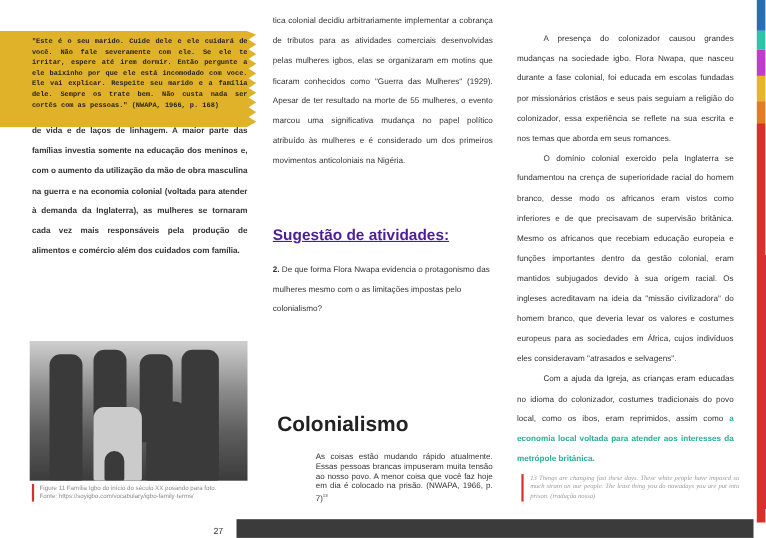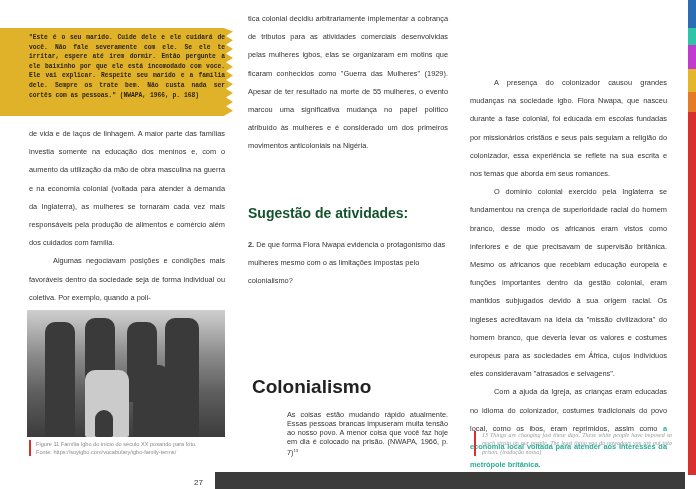--- a/index.html
+++ b/index.html
@@ -13,38 +13,38 @@
     clip-path: polygon(0 0, 96% 0, 100% 4%, 97% 9%, 100% 14%, 97% 19%, 100% 24%, 97% 29%, 100% 34%, 97% 39%, 100% 44%, 97% 49%, 100% 54%, 97% 59%, 100% 64%, 97% 69%, 100% 74%, 97% 79%, 100% 84%, 97% 89%, 100% 94%, 96% 100%, 0 100%);
   }
   .quote-text {
     position: absolute; left: 29px; top: 33px; width: 196px;
     font-family: "Liberation Mono", monospace; font-weight: bold;
     font-size: 6.3px; line-height: 9.6px; color: #2a2416; text-align: justify;
   }
   .col { position: absolute; font-size: 7.4px; line-height: 18.2px; color: #333; text-align: justify; }
   .col p { margin: 0; }
   .indent { text-indent: 24px; }
-  .col1 { left: 29px; top: 125px; width: 196px; }
+  .col1 { left: 29px; top: 110px; width: 196px; font-weight: bold; }
   .col2 { left: 248px; top: 10px; width: 200px; }
-  .col3 { left: 470px; top: 26px; width: 197px; margin-top: 48px; }
+  .col3 { left: 470px; top: 26px; width: 197px; }
   .photo {
     position: absolute; left: 27px; top: 310px; width: 198px; height: 127px;
     background: linear-gradient(180deg, #cfcfcf 0%, #8c8c8c 35%, #5e5e5e 65%, #3c3c3c 100%);
     overflow: hidden;
   }
   .photo .fig { position: absolute; background: #3a3a3a; border-radius: 10px 10px 2px 2px; }
   .photo .light { background: #cbcbcb; }
   .caption {
     position: absolute; left: 29px; top: 440px; width: 200px;
     border-left: 2px solid #d9302e; padding-left: 5px;
     font-size: 5.6px; line-height: 8px; color: #8a8a8a;
   }
   .page-num { position: absolute; left: 194px; top: 478px; font-size: 8px; font-weight: normal; color: #333; }
   .footer-bar { position: absolute; left: 215px; top: 472px; width: 470px; height: 17px; background: #3b3b3b; }
-  .h-sug { position: absolute; left: 248px; top: 205px; font-size: 14px; font-weight: bold; color: #14532d; margin: 0; }
+  .h-sug { position: absolute; left: 248px; top: 205px; font-size: 14px; font-weight: bold; color: #4c1d95; margin: 0; text-decoration: underline; }
   .activities { position: absolute; left: 248px; top: 236px; width: 200px; font-size: 7.4px; line-height: 17.8px; color: #333; }
   .activities .item { margin: 0; }
   .activities .num { font-weight: bold; }
   .h-col { position: absolute; left: 248px; top: 372px; font-size: 19px; font-weight: bold; color: #222; margin: 4px; }
   .epigraph { position: absolute; left: 287px; top: 411px; width: 161px; font-size: 7.3px; line-height: 8.9px; color: #333; text-align: justify; }
   .epigraph sup { font-size: 4px; }
   .highlight { color: #2aae9a; font-weight: bold; }
   .footnote {
     position: absolute; left: 474px; top: 431px; width: 190px;
     border-left: 2px solid #d9302e; padding-left: 6px;
@@ -55,21 +55,20 @@
   .sidebar-strip div { width: 8px; }
 </style>
 </head>
 <body>
 
 <div class="quote-box"></div>
 <div class="quote-text">"Este é o seu marido. Cuide dele e ele cuidará de você. Não fale severamente com ele. Se ele te irritar, espere até irem dormir. Então pergunte a ele baixinho por que ele está incomodado com voce. Ele vai explicar. Respeite seu marido e a família dele. Sempre os trate bem. Não custa nada ser cortês com as pessoas." (NWAPA, 1966, p. 168)</div>
 
 <div class="col col1">
   <p>de vida e de laços de linhagem. A maior parte das famílias investia somente na educação dos meninos e, com o aumento da utilização da mão de obra masculina na guerra e na economia colonial (voltada para atender à demanda da Inglaterra), as mulheres se tornaram cada vez mais responsáveis pela produção de alimentos e comércio além dos cuidados com família.</p>
-  <p class="indent">Algumas negociavam posições e condições mais favoráveis dentro da sociedade seja de forma individual ou coletiva. Por exemplo, quando a poli-</p>
 </div>
 
 <div class="photo">
   <div class="fig" style="left:18px;top:12px;width:30px;height:115px;"></div>
   <div class="fig" style="left:58px;top:8px;width:30px;height:80px;"></div>
   <div class="fig" style="left:100px;top:12px;width:30px;height:80px;"></div>
   <div class="fig" style="left:138px;top:8px;width:34px;height:119px;"></div>
   <div class="fig light" style="left:58px;top:60px;width:44px;height:67px;"></div>
   <div class="fig" style="left:106px;top:55px;width:36px;height:72px;"></div>
   <div class="fig" style="left:68px;top:100px;width:18px;height:27px;"></div>

